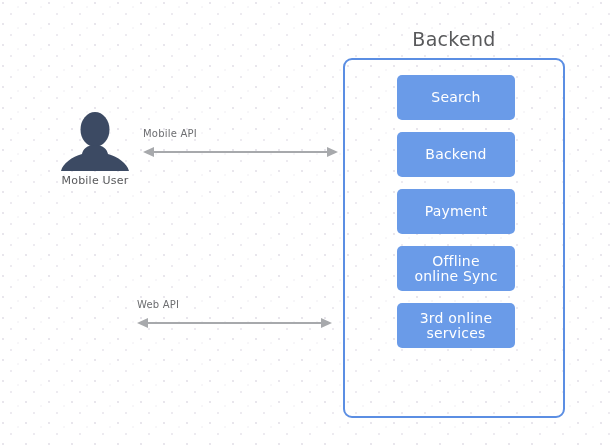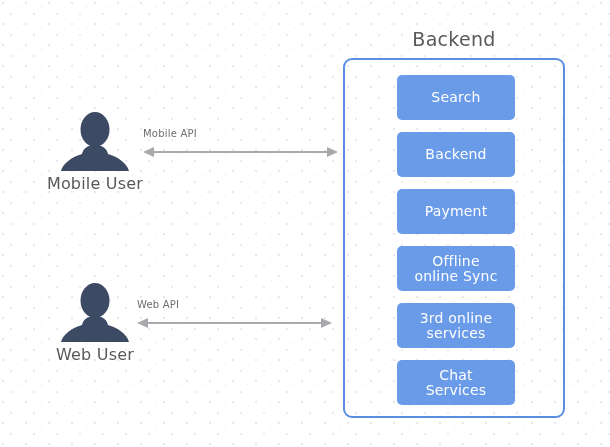--- a/index.html
+++ b/index.html
@@ -81,21 +81,21 @@
     width: 140px;
     text-align: center;
   }
   .actor-icon {
     width: 140px;
     height: 60px;
     display: block;
   }
   .actor-label {
     margin-top: 2px;
-    font-size: 16px;
+    font-size: 11px;
     color: #58595b;
     letter-spacing: 0.2px;
     white-space: nowrap;
   }
   #actor-mobile { left: 25px; top: 112px; }
   #actor-web    { left: 25px; top: 283px; }
 
   
   .arrow-group { position: absolute; }
   #arrow-mobile { left: 143px; top: 128px; width: 195px; height: 40px; }
@@ -126,39 +126,30 @@
   <div class="backend-box"></div>
 
   <div class="service-list">
     <div class="service-box">Search</div>
     <div class="service-box">Backend</div>
     <div class="service-box">Payment</div>
     <div class="service-box">Offline
 online Sync</div>
     <div class="service-box">3rd online
 services</div>
-    <div class="service-box">Chat
-Services</div>
   </div>
 
   <div class="actor" id="actor-mobile">
     <svg class="actor-icon" viewBox="0 0 140 60">
       <ellipse cx="70" cy="17.5" rx="14.5" ry="17.5" fill="#3c4a63"></ellipse>
       <path d="M70 33 C62 33 58 37 57 42 C47 45 38 51 36 59 L104 59 C102 51 93 45 83 42 C82 37 78 33 70 33 Z" fill="#3c4a63"></path>
     </svg>
     <div class="actor-label">Mobile User</div>
   </div>
 
-  <div class="actor" id="actor-web">
-    <svg class="actor-icon" viewBox="0 0 140 60">
-      <ellipse cx="70" cy="17.5" rx="14.5" ry="17.5" fill="#3c4a63"></ellipse>
-      <path d="M70 33 C62 33 58 37 57 42 C47 45 38 51 36 59 L104 59 C102 51 93 45 83 42 C82 37 78 33 70 33 Z" fill="#3c4a63"></path>
-    </svg>
-    <div class="actor-label">Web User</div>
-  </div>
 
   <div class="arrow-group" id="arrow-mobile">
     <div class="arrow-label">Mobile API</div>
     <svg class="arrow-svg" width="195" height="16" viewBox="0 0 195 16">
       <line x1="10" y1="8" x2="185" y2="8" stroke="#a7a9ac" stroke-width="1.8"></line>
       <polygon points="0,8 11,3 11,13" fill="#a7a9ac"></polygon>
       <polygon points="195,8 184,3 184,13" fill="#a7a9ac"></polygon>
     </svg>
   </div>
 

